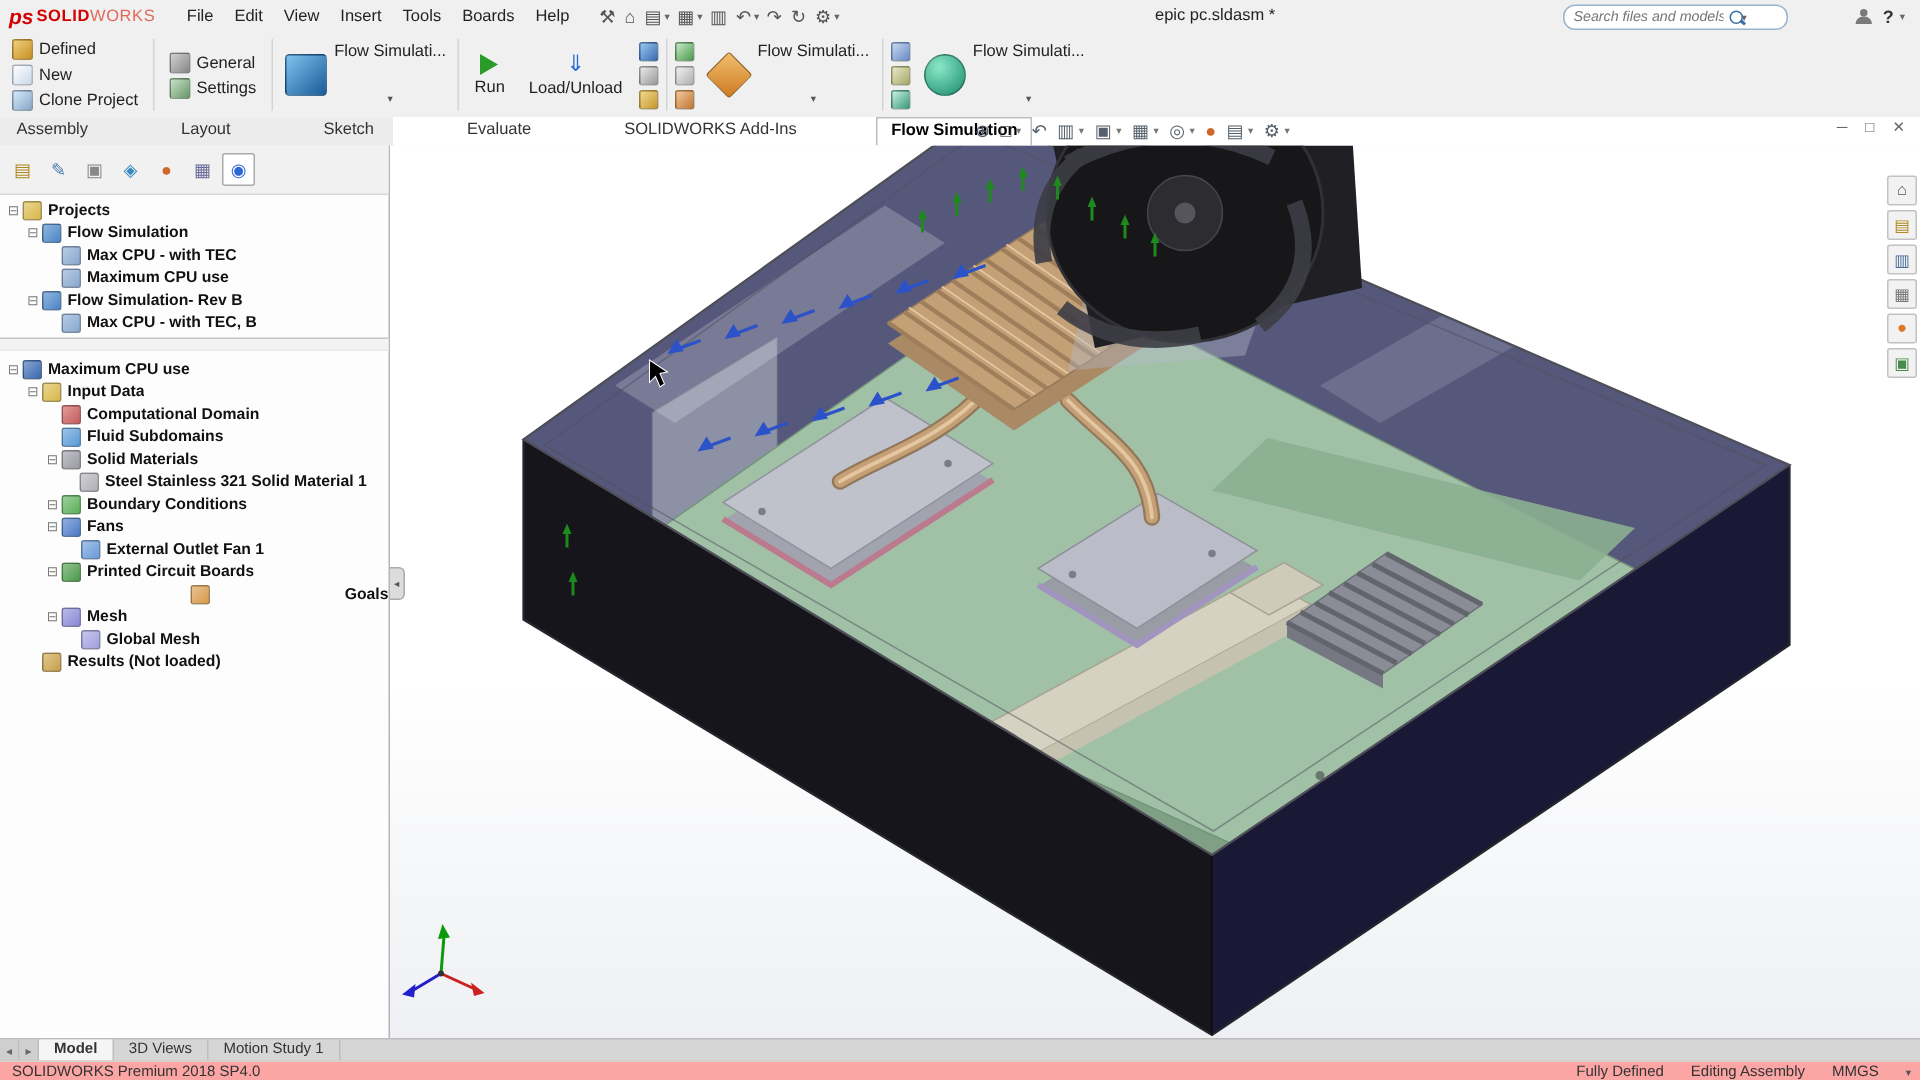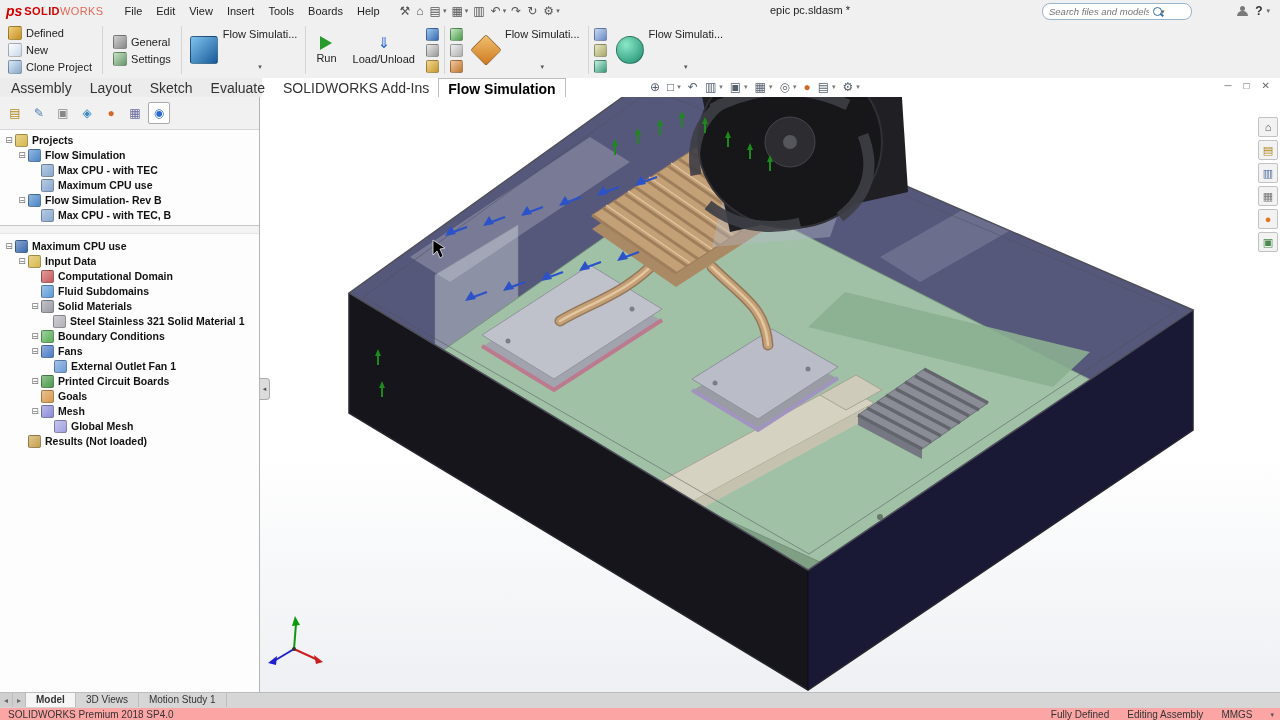--- a/index.html
+++ b/index.html
@@ -46,21 +46,21 @@
   .caret{font-size:7px;color:#555;}
   .rvert{display:flex;flex-direction:column;align-items:center;justify-content:center;gap:2px;
     padding:2px 8px;border-radius:3px;cursor:default;}
   .playtri{width:0;height:0;border-left:12px solid #2a9a2a;border-top:7px solid transparent;border-bottom:7px solid transparent;}
   .dlglyph{font-size:15px;color:#2a6ad0;line-height:16px;}
   .rcol{display:flex;flex-direction:column;justify-content:center;gap:3px;padding:0 3px;}
   .rsmall{width:11px;height:11px;border-radius:2px;border:1px solid rgba(0,0,0,.25);}
   
   .tabstrip{position:absolute;left:0;top:78px;width:1280px;height:19px;background:#fff;}
   .ctab-gray{position:absolute;left:0;top:0;width:262px;height:19px;background:#ececec;border-bottom:1px solid #cfcfcf;}
-  .ctabs{position:absolute;left:2px;top:0;display:flex;height:19px;font-size:14px;color:#333;}
+  .ctabs{position:absolute;left:2px;top:0;display:flex;height:19px;font-size:11px;color:#333;gap:44px;}
   .ctab{padding:2px 9px 0 9px;cursor:default;white-space:nowrap;}
   .ctab.active{background:#fff;font-weight:bold;border:1px solid #bdbdbd;border-bottom:none;color:#000;}
   .headsup{position:absolute;left:650px;top:1px;display:flex;align-items:center;gap:7px;color:#55606c;}
   .hicon{font-size:12px;line-height:16px;}
   .hcaret{font-size:7px;color:#777;margin-left:-4px;}
   .wctrl{position:absolute;right:10px;top:2px;display:flex;gap:12px;color:#666;font-size:10px;}
   
   .leftpanel{position:absolute;left:0;top:97px;width:260px;height:595px;background:#fdfdfd;
     border-right:1px solid #b5b5b5;box-sizing:border-box;}
   .ptabs{height:32px;background:#f1f1f1;border-bottom:1px solid #d8d8d8;display:flex;align-items:center;
@@ -372,21 +372,21 @@
         <span class="tlabel">External Outlet Fan 1</span>
       </div>
 
       <div class="tree-row" style="padding-left: 30px;">
         <span class="exp">⊟</span>
         <span class="tic" style="background: linear-gradient(135deg, rgba(255, 255, 255, 0.4), transparent), rgb(74, 154, 74);"></span>
         <span class="tlabel">Printed Circuit Boards</span>
       </div>
 
 
-      <div class="tree-row" style="padding-left: 30px;">
+      <div class="tree-row" style="padding-left: 30px; justify-content: space-between;">
         <span class="exp"></span>
         <span class="tic" style="background: linear-gradient(135deg, rgba(255, 255, 255, 0.4), transparent), rgb(216, 154, 74);"></span>
         <span class="tlabel">Goals</span>
       </div>
 
       <div class="tree-row" style="padding-left: 30px;">
         <span class="exp">⊟</span>
         <span class="tic" style="background: linear-gradient(135deg, rgba(255, 255, 255, 0.4), transparent), rgb(138, 138, 216);"></span>
         <span class="tlabel">Mesh</span>
       </div>

